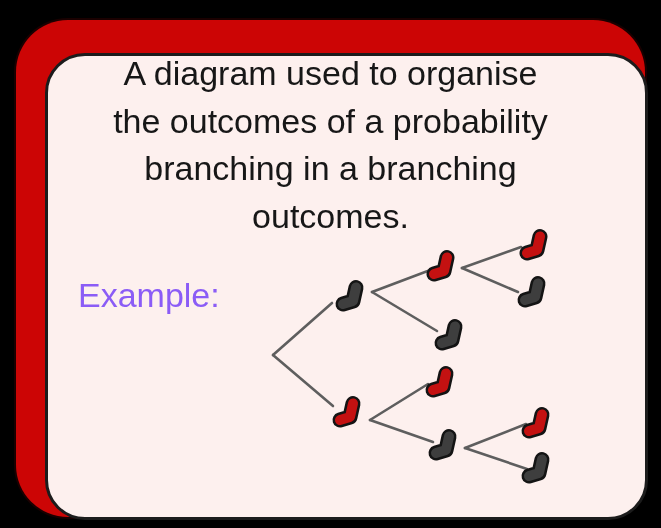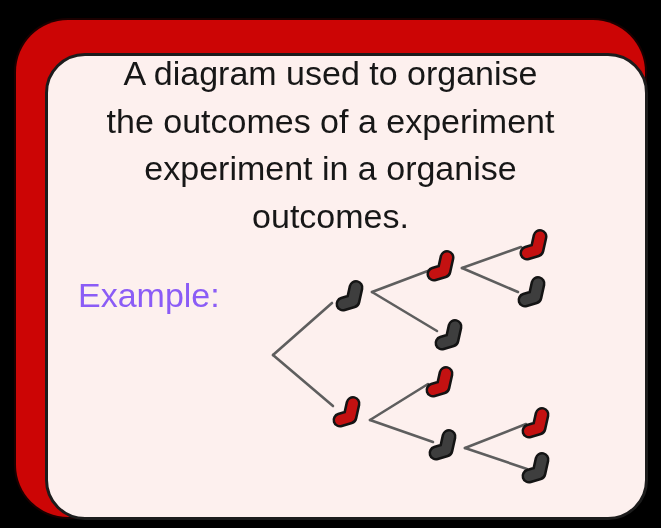--- a/index.html
+++ b/index.html
@@ -34,22 +34,22 @@
 </head>
 <body>
 
 <div class="stage">
   <div class="card-outer">
     <div class="card-inner"></div>
   </div>
 
   <div class="definition">
     <div>A diagram used to organise</div>
-    <div>the outcomes of a experiment</div>
-    <div>experiment in a organise</div>
+    <div>the outcomes of a probability</div>
+    <div>branching in a branching</div>
     <div>outcomes.</div>
   </div>
 
   <div class="example">Example:</div>
 
   <svg class="tree-svg" viewBox="0 0 661 528" xmlns="http://www.w3.org/2000/svg">
       <line x1="273" y1="355" x2="332" y2="303" stroke="#5e5e5e" stroke-width="2.6" stroke-linecap="round"></line>
       <line x1="273" y1="355" x2="333" y2="406" stroke="#5e5e5e" stroke-width="2.6" stroke-linecap="round"></line>
       <line x1="372" y1="292" x2="433" y2="269" stroke="#5e5e5e" stroke-width="2.6" stroke-linecap="round"></line>
       <line x1="372" y1="292" x2="437" y2="331" stroke="#5e5e5e" stroke-width="2.6" stroke-linecap="round"></line>

